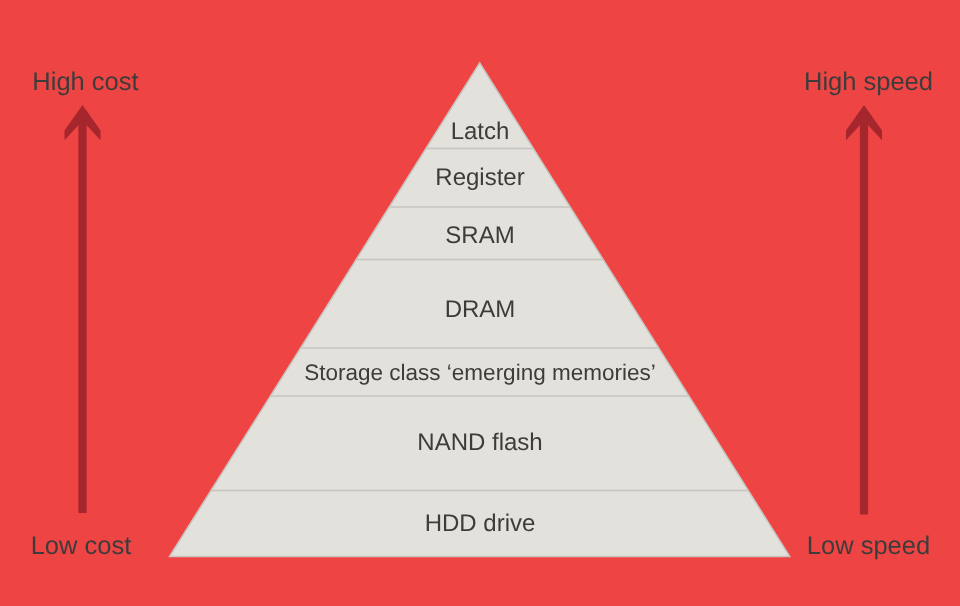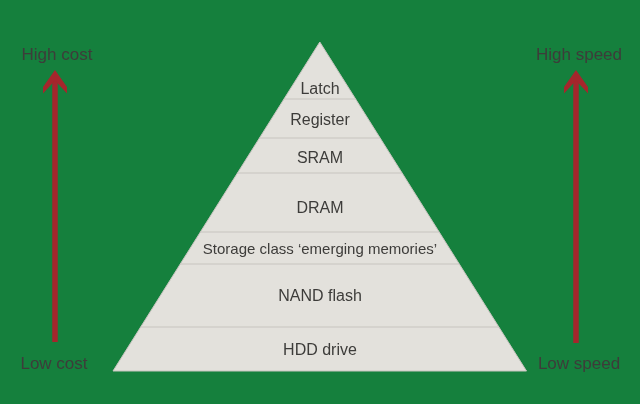--- a/index.html
+++ b/index.html
@@ -1,20 +1,20 @@
 <!DOCTYPE html>
 <html><head>
 <meta charset="utf-8">
 <style>
   html, body { margin: 0; padding: 0; background: #ffffff; }
   .stage {
     position: relative;
     width: 640px;
     height: 404px;
-    background: #15803d;
+    background: #ef4444;
     overflow: hidden;
     font-family: "Liberation Sans", sans-serif;
   }
   svg text {
     font-family: "Liberation Sans", sans-serif;
     fill: #3d3c3a;
     text-anchor: middle;
   }
   .level-label { font-size: 16px; }
   .level-label.small { font-size: 15px; }

